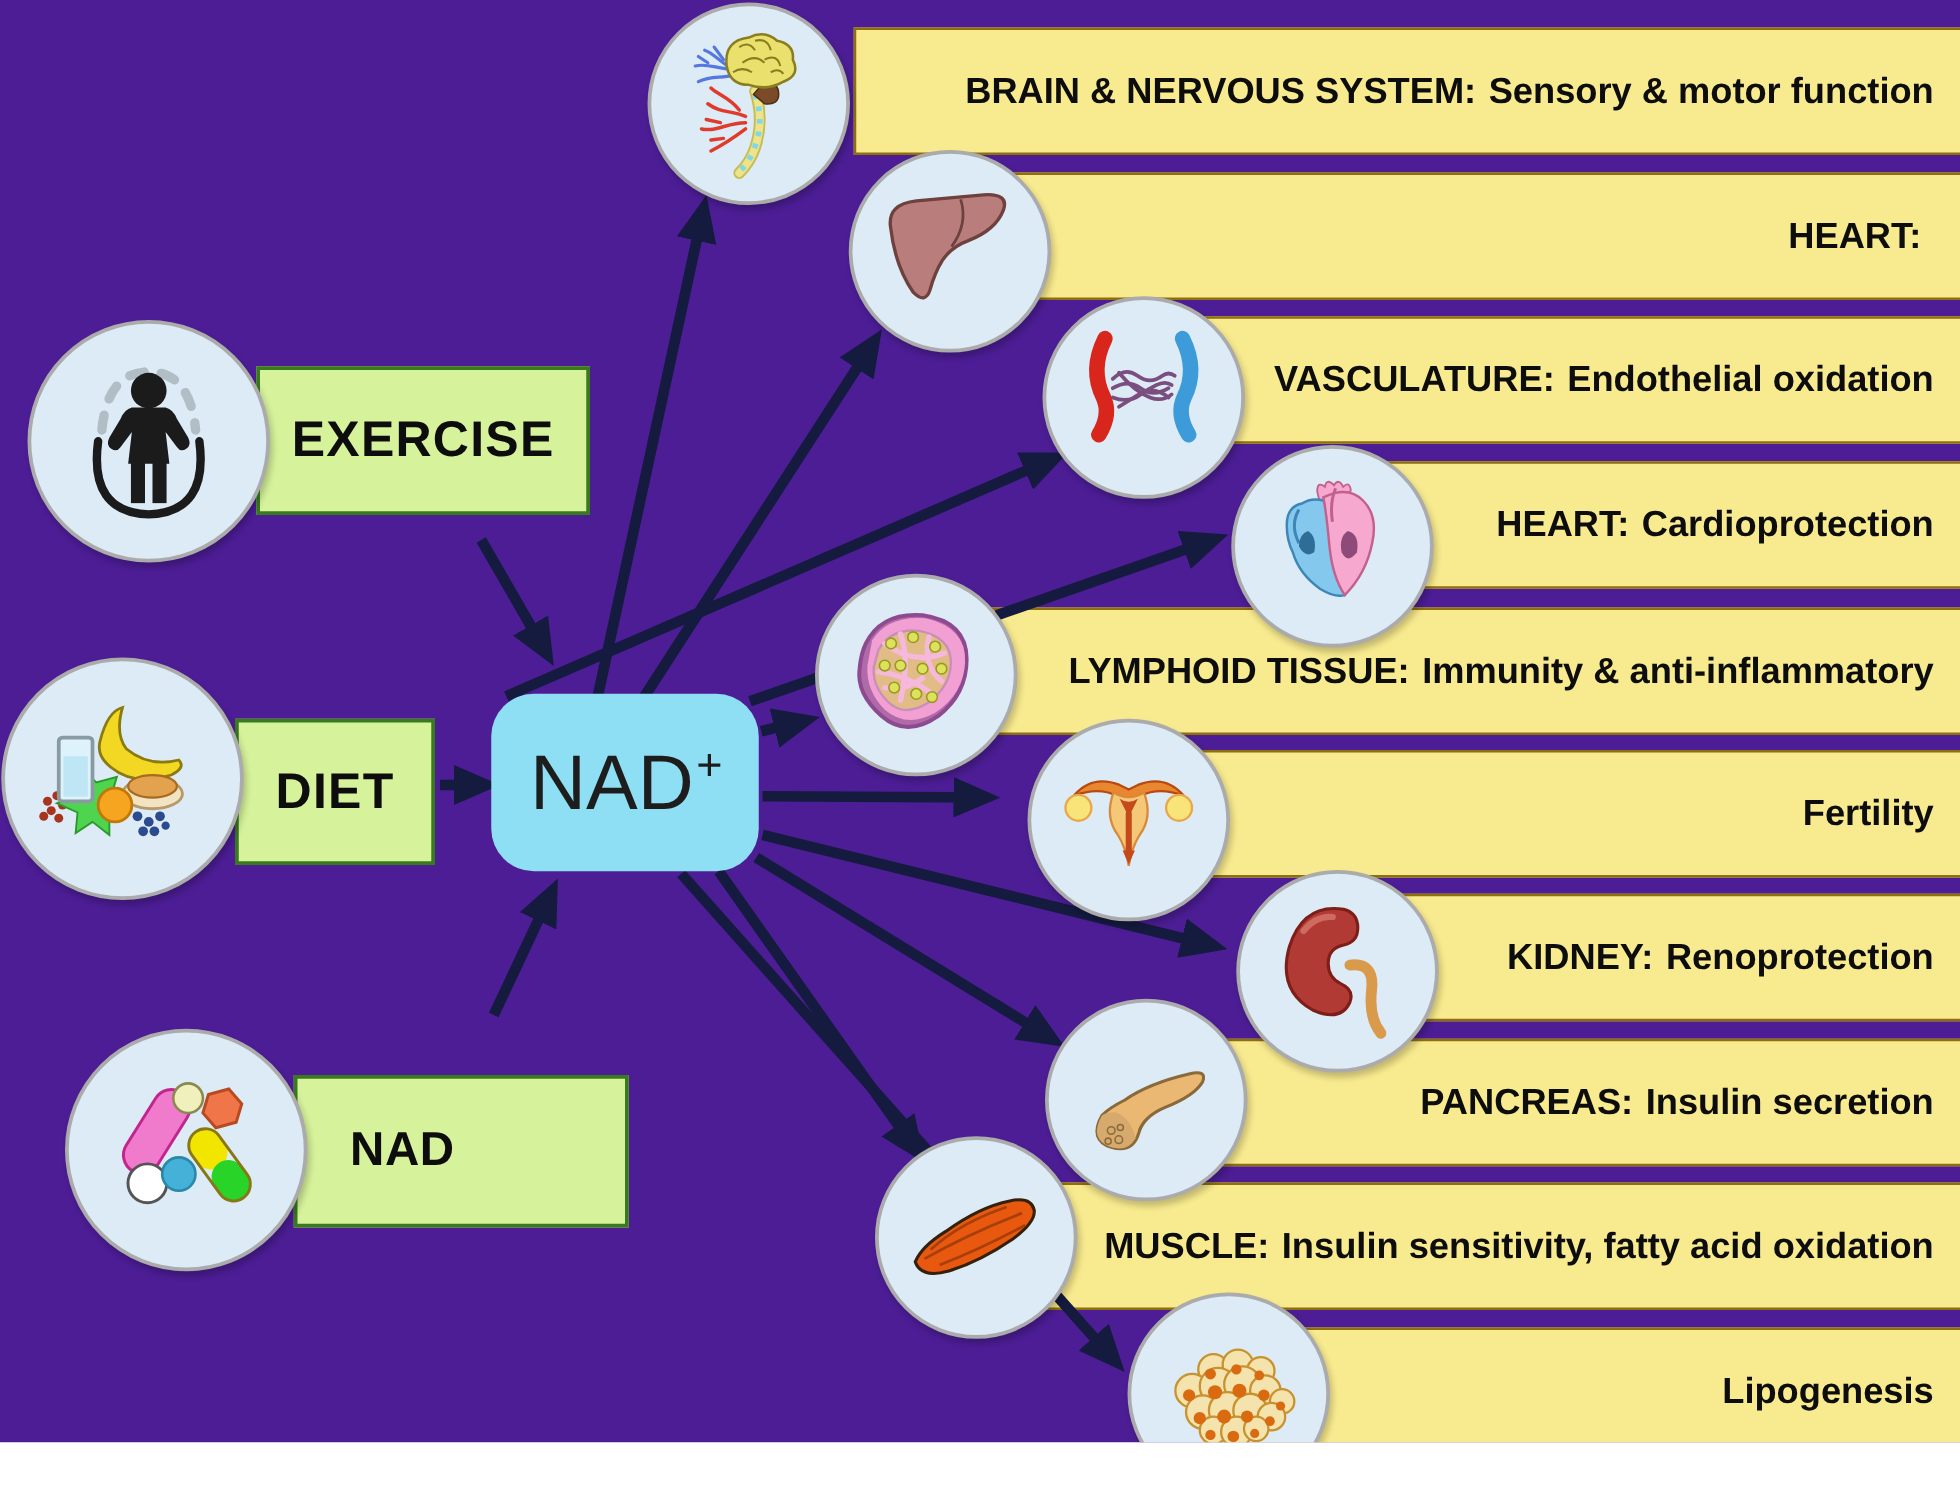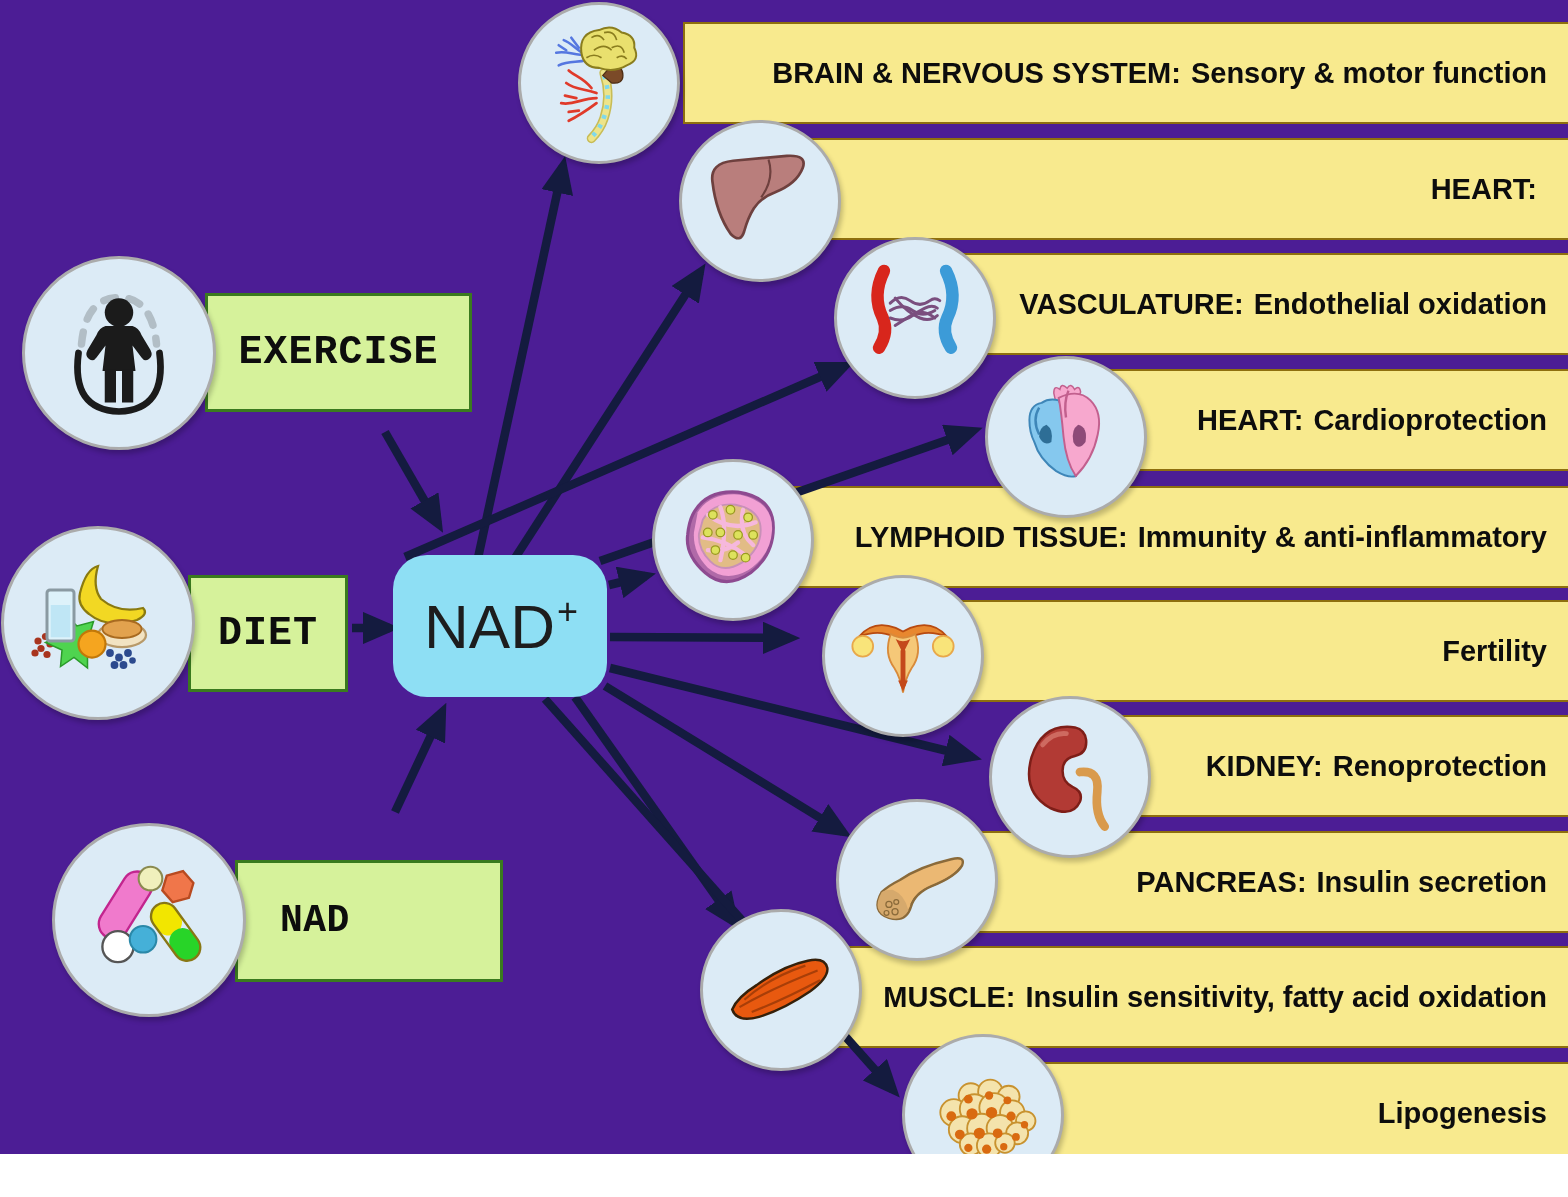--- a/index.html
+++ b/index.html
@@ -30,21 +30,21 @@
   .circle{
     position:absolute;width:162px;height:162px;border-radius:50%;
     background:var(--circle_fill);border:3px solid var(--circle_border);
     box-sizing:border-box;z-index:3;display:flex;align-items:center;justify-content:center;
     box-shadow:2px 4px 5px rgba(0,0,0,.22);
   }
   .circle.big{width:194px;height:194px;}
   .greenbox{
     position:absolute;background:var(--green_fill);border:3px solid var(--green_border);
     box-sizing:border-box;z-index:1;display:flex;align-items:center;justify-content:center;
-    font-weight:bold;font-size:40px;letter-spacing:1px;font-family:Liberation Mono, monospace;
+    font-weight:bold;font-size:40px;letter-spacing:1px;
   }
   .greenbox.multiline{flex-direction:column;align-items:flex-start;justify-content:center;
     padding-left:42px;font-size:38px;line-height:1.25;letter-spacing:0.5px;}
   #nad-box{
     position:absolute;left:393px;top:555px;width:214px;height:142px;border-radius:34px;
     background:var(--nad_fill);z-index:4;display:flex;align-items:center;justify-content:center;
     font-size:62px;color:#1d1d1d;
   }
   #nad-box sup{font-size:36px;line-height:0;position:relative;top:-14px;left:2px;}
   #arrow-layer{position:absolute;left:0;top:0;z-index:2;}

